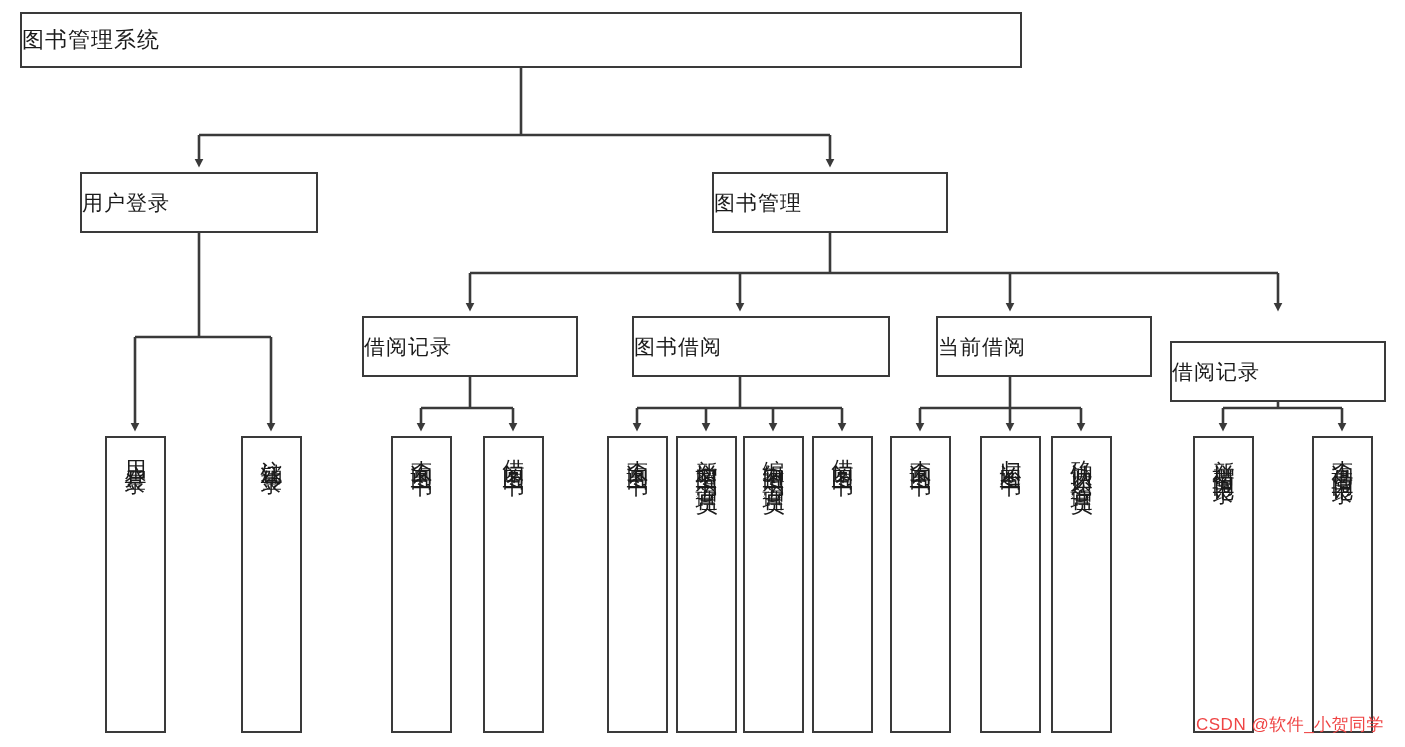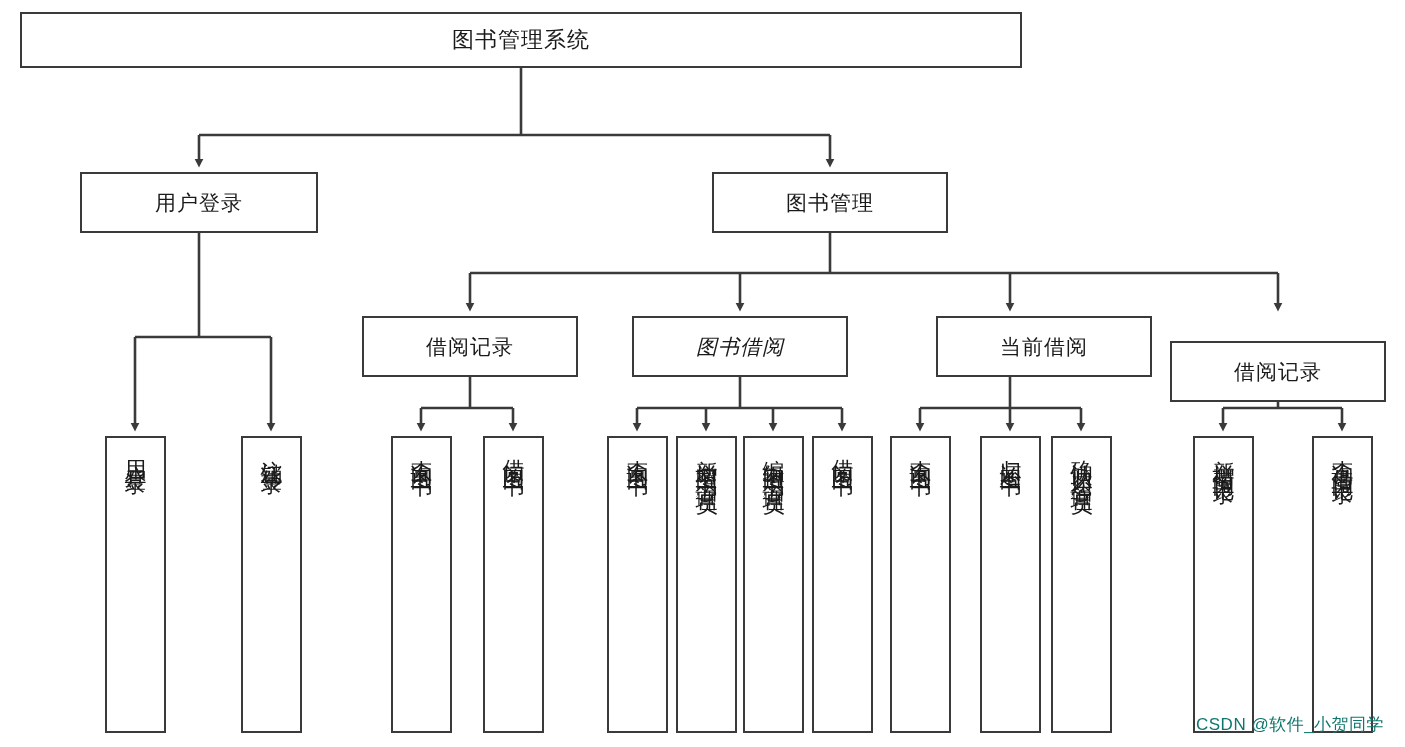--- a/index.html
+++ b/index.html
@@ -12,21 +12,21 @@
   #canvas{position:relative;width:1405px;height:747px;}
   svg#wires{position:absolute;left:0;top:0;width:1405px;height:747px;pointer-events:none;}
 
   .node{
     position:absolute;
     box-sizing:border-box;
     background:#ffffff;
     border:2.5px solid #3a3a3a;
     display:flex;
     align-items:center;
-    justify-content:center;
+    justify-content:flex-start;
     color:#1a1a1a;
   }
   .node .lbl{
     font-size:21px;
     line-height:1.12;
     letter-spacing:1px;
     white-space:nowrap;
   }
   .node.root .lbl{font-size:22px;}
   .node.lvl1 .lbl{font-size:21px;}
@@ -45,21 +45,21 @@
     letter-spacing:5px;
     line-height:1;
     white-space:nowrap;
     text-align:center;
   }
 
   #watermark{
     position:absolute;
     left:1196px;top:713px;
     font-size:17px;
-    color:#0f766e;
+    color:#ef4444;
     white-space:nowrap;
     letter-spacing:0.5px;
   }
 </style>
 </head>
 <body>
 
 <div id="canvas">
 
   <svg id="wires" viewBox="0 0 1405 747">
@@ -119,21 +119,21 @@
   <div class="node lvl1" style="left:80px;top:172px;width:238px;height:61px;">
     <span class="lbl">用户登录</span>
   </div>
   <div class="node lvl1" style="left:712px;top:172px;width:236px;height:61px;">
     <span class="lbl">图书管理</span>
   </div>
 
   <div class="node lvl2" style="left:362px;top:316px;width:216px;height:61px;">
     <span class="lbl">借阅记录</span>
   </div>
-  <div class="node lvl2" style="left:632px;top:316px;width:216px;height:61px;font-style:italic;">
+  <div class="node lvl2" style="left:632px;top:316px;width:258px;height:61px;">
     <span class="lbl">图书借阅</span>
   </div>
   <div class="node lvl2" style="left:936px;top:316px;width:216px;height:61px;">
     <span class="lbl">当前借阅</span>
   </div>
   <div class="node lvl2" style="left:1170px;top:316px;width:216px;height:61px;margin-top:25px;">
     <span class="lbl">借阅记录</span>
   </div>
 
   <div class="node leaf" style="left:105px;top:436px;width:61px;height:297px;">

